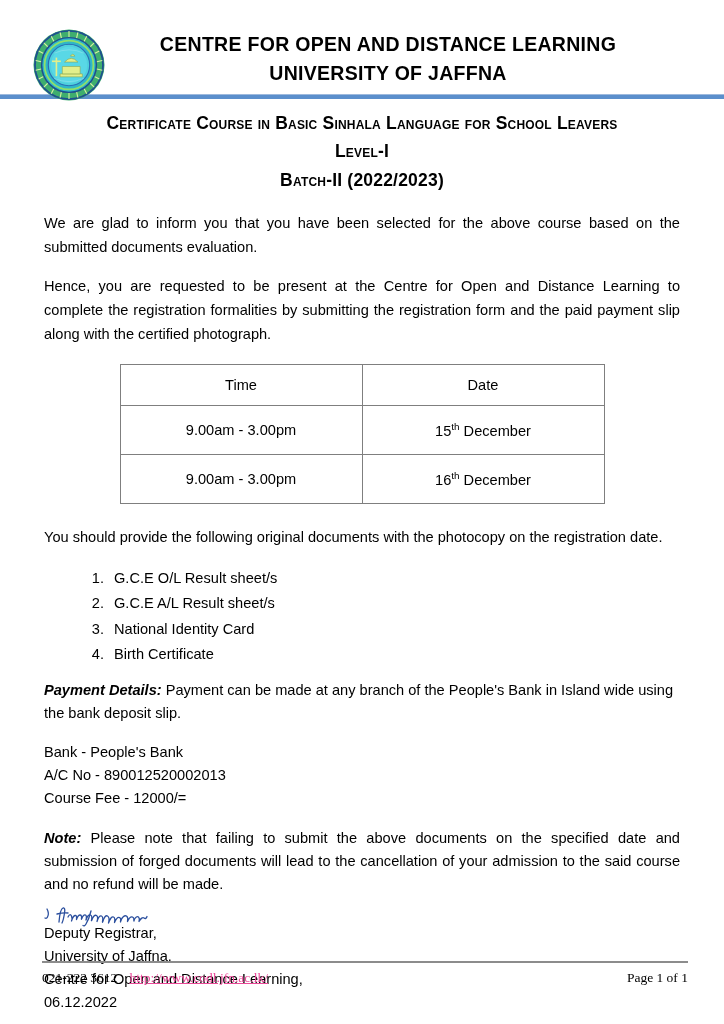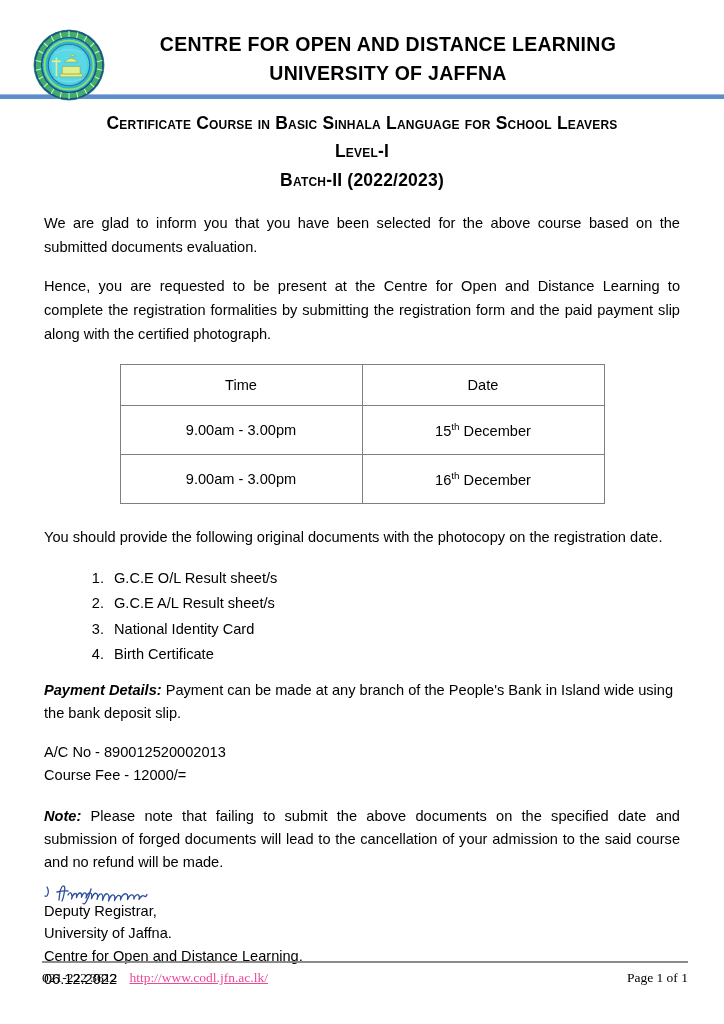--- a/index.html
+++ b/index.html
@@ -302,20 +302,21 @@
     <ol class="doclist">
       <li>G.C.E O/L Result sheet/s</li>
       <li>G.C.E A/L Result sheet/s</li>
       <li>National Identity Card</li>
       <li> Birth Certificate</li>
     </ol>
 
     <p class="payment-para"><b>Payment Details:</b><span> Payment can be made at any branch of the People's Bank in Island wide using the bank deposit slip.</span></p>
 
     <div class="bank-lines">
+      <div>Bank - People's Bank</div>
       <div>A/C No - 890012520002013</div>
       <div>Course Fee - 12000/=</div>
     </div>
 
     <p class="note-para"><b>Note:</b><span> Please note that failing to submit the above documents on the specified date and submission of forged documents will lead to the cancellation of your admission to the said course and no refund will be made.</span></p>
 
     <div class="sign-block">
       <svg class="signature-img" viewBox="0 0 270 52">
         <g fill="none" stroke="#2b4f9e" stroke-width="2.6" stroke-linecap="round" stroke-linejoin="round">
           <path d="M6 10 q5 9 1 16 q-2 4 -5 2"></path>

